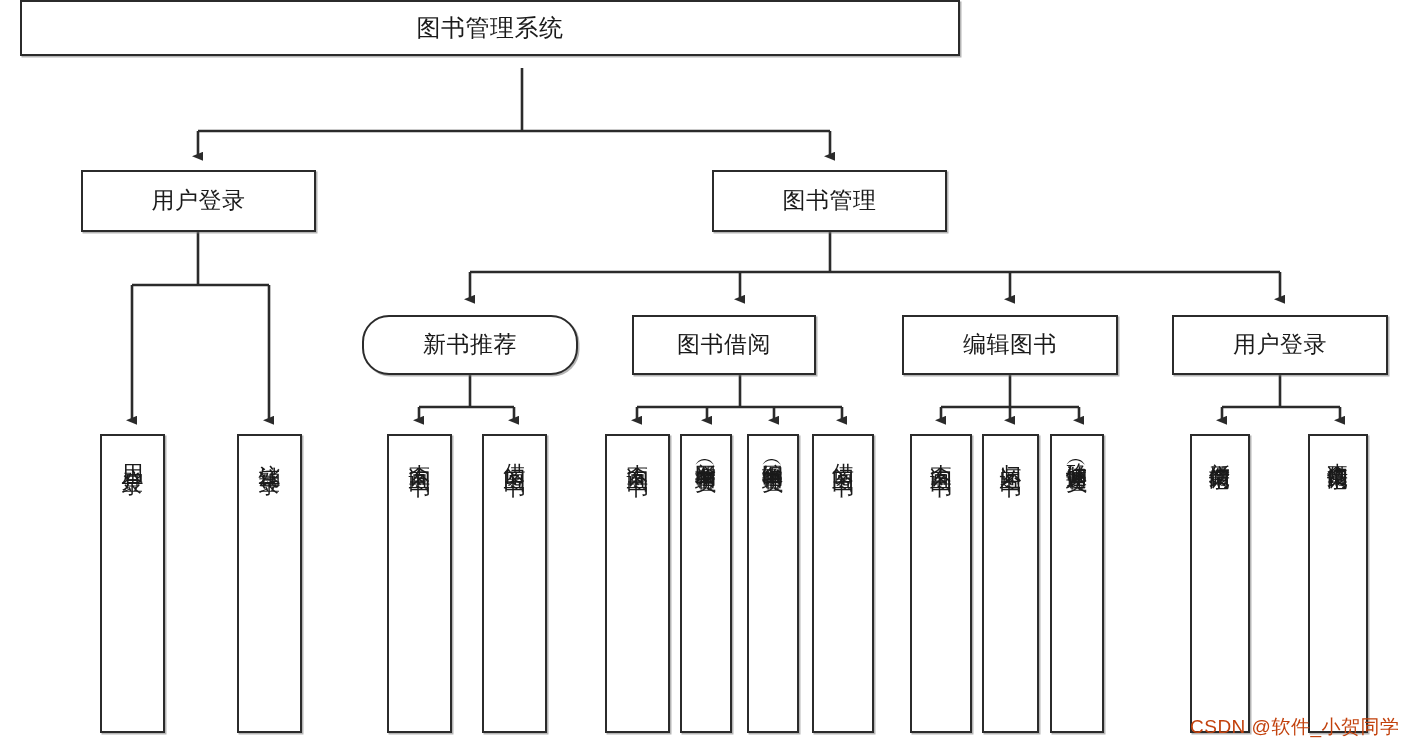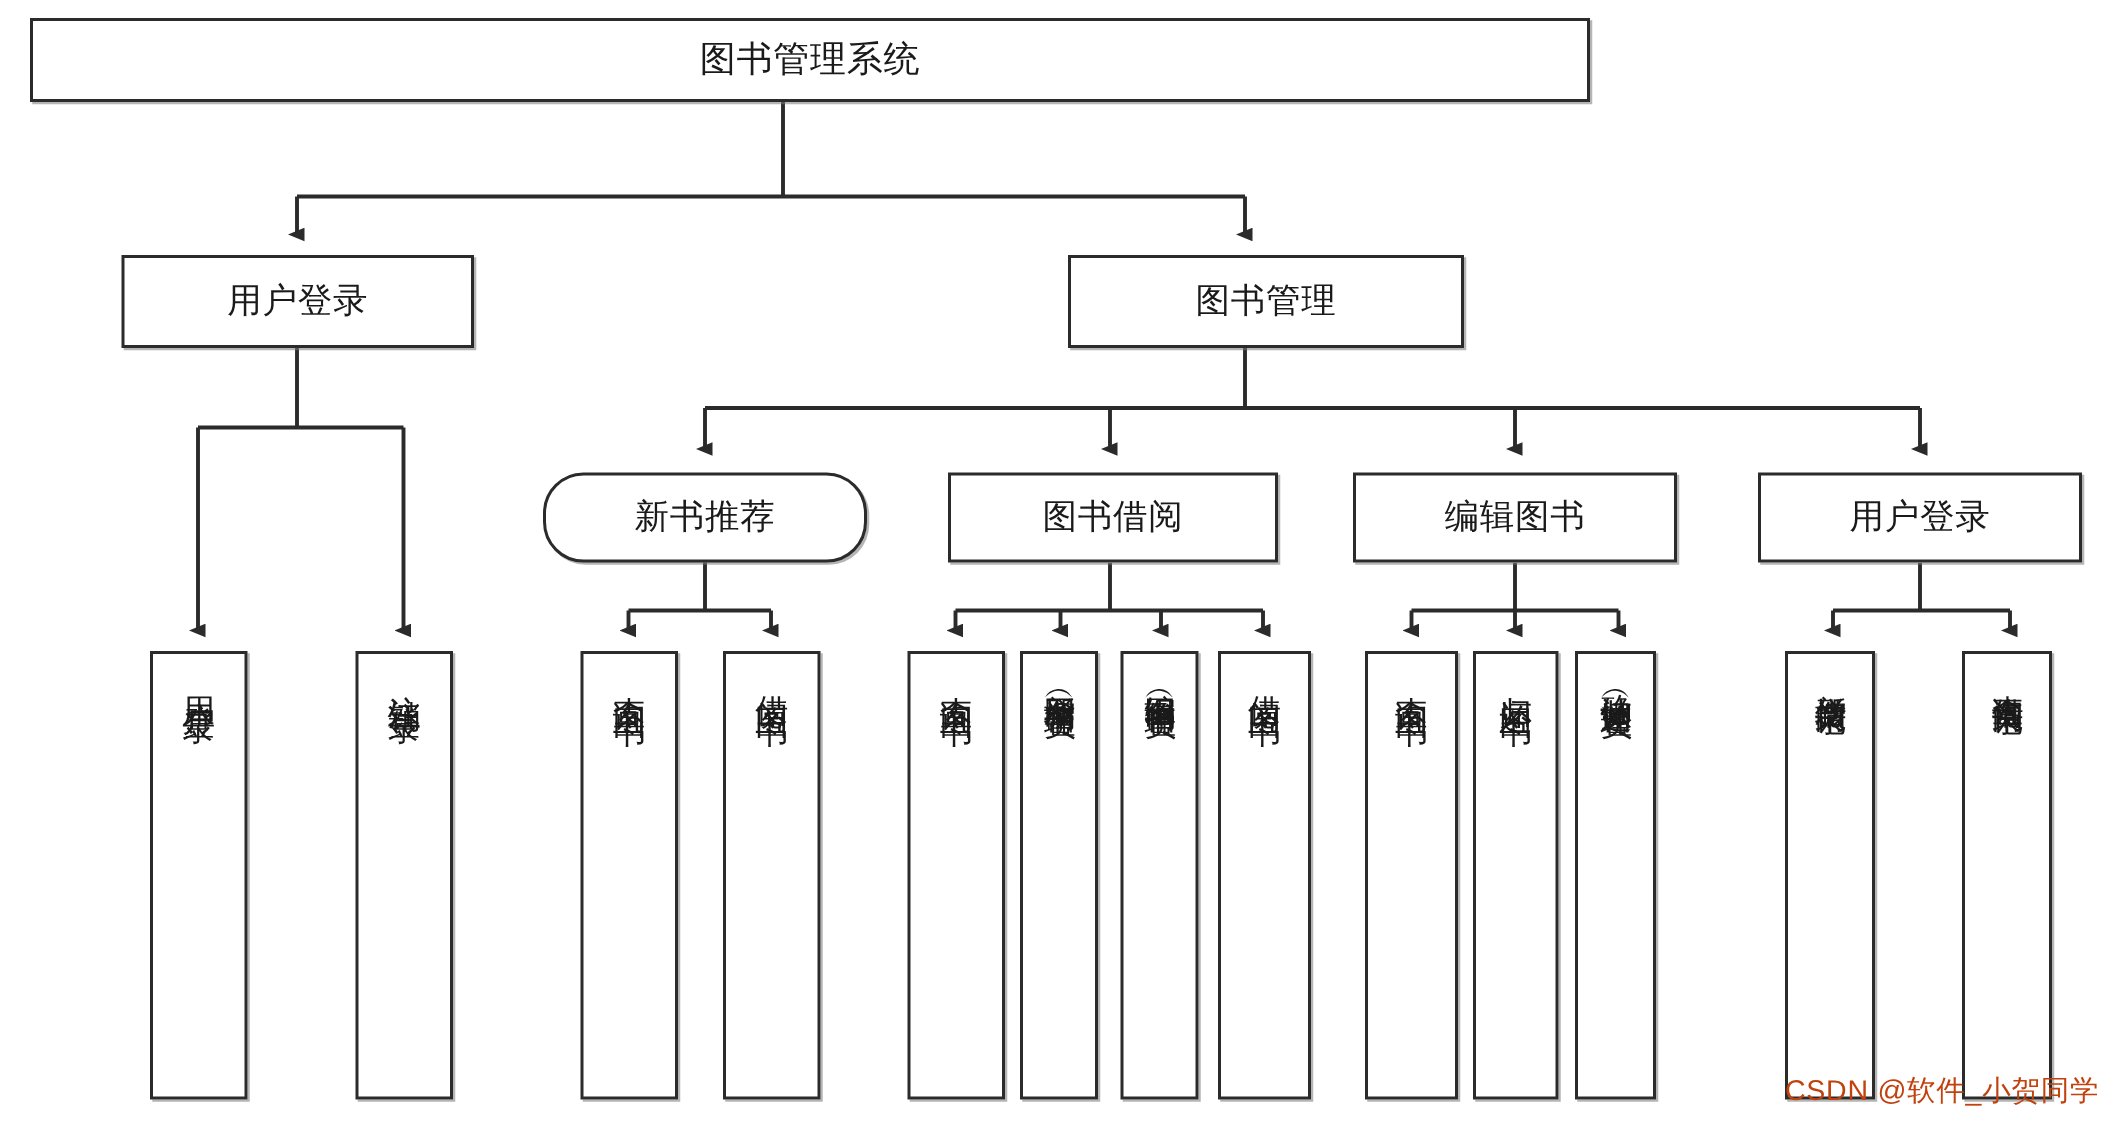--- a/index.html
+++ b/index.html
@@ -125,35 +125,35 @@
       <path d="M1010,407 L1010,420" marker-end="url(#arrow)"></path>
       <path d="M1079,407 L1079,420" marker-end="url(#arrow)"></path>
 
       <path d="M1280,375 L1280,407"></path>
       <path d="M1222,407 L1340,407"></path>
       <path d="M1222,407 L1222,420" marker-end="url(#arrow)"></path>
       <path d="M1340,407 L1340,420" marker-end="url(#arrow)"></path>
     </g>
   </svg>
 
-  <div class="node h root" style="left:20px; top:12px; width:1040px; height:56px;">
+  <div class="node h root" style="left:20px; top:0; width:940px; height:56px;">
     <span class="lbl">图书管理系统</span>
   </div>
 
   <div class="node h" style="left:81px; top:170px; width:235px; height:62px;">
     <span class="lbl">用户登录</span>
   </div>
-  <div class="node h" style="left:712px; top:170px; width:264px; height:62px;">
+  <div class="node h" style="left:712px; top:170px; width:235px; height:62px;">
     <span class="lbl">图书管理</span>
   </div>
 
   <div class="node h" style="left:362px; top:315px; width:216px; height:60px;border-radius:27px;">
     <span class="lbl">新书推荐</span>
   </div>
-  <div class="node h" style="left:632px; top:315px; width:220px; height:60px;">
+  <div class="node h" style="left:632px; top:315px; width:184px; height:60px;">
     <span class="lbl">图书借阅</span>
   </div>
   <div class="node h" style="left:902px; top:315px; width:216px; height:60px;">
     <span class="lbl">编辑图书</span>
   </div>
   <div class="node h" style="left:1172px; top:315px; width:216px; height:60px;">
     <span class="lbl">用户登录</span>
   </div>
 
   <div class="node v" style="left:100px; top:434px; width:65px; height:299px;">

